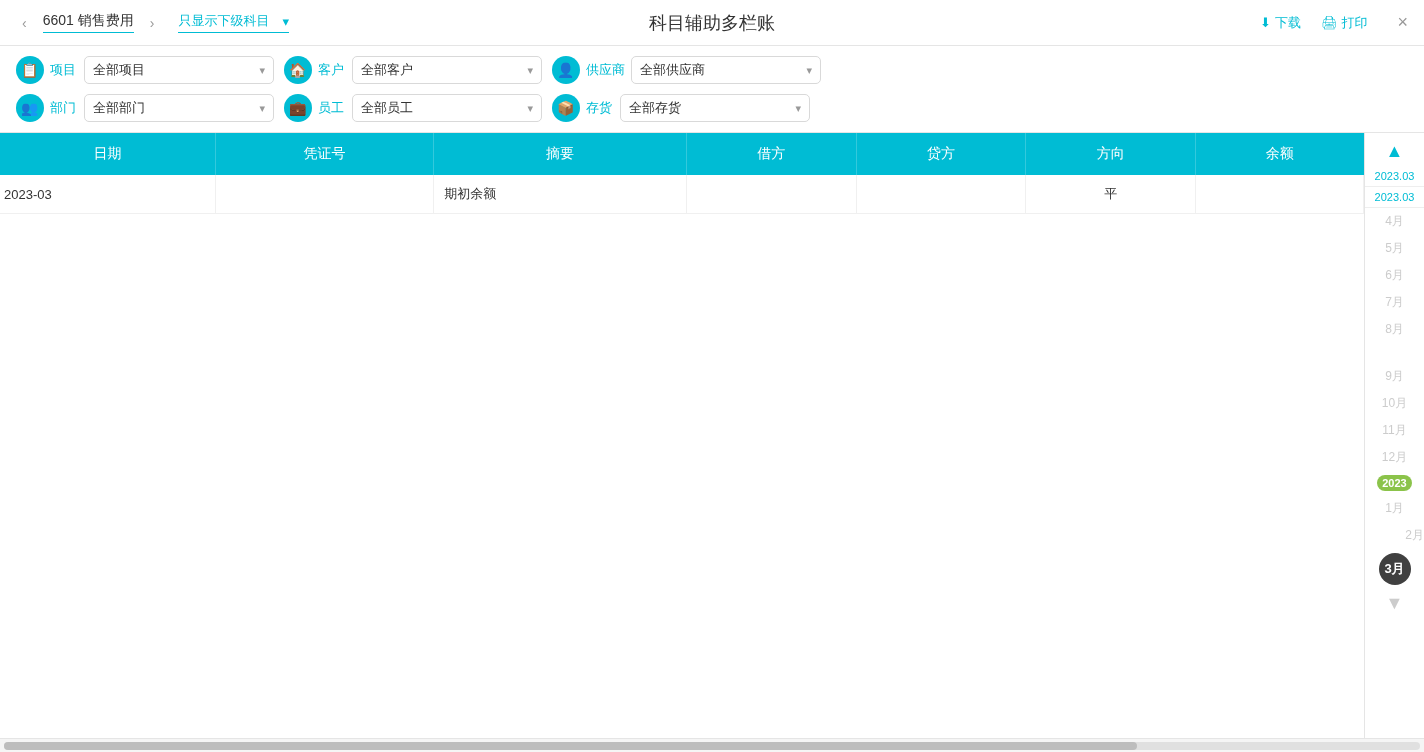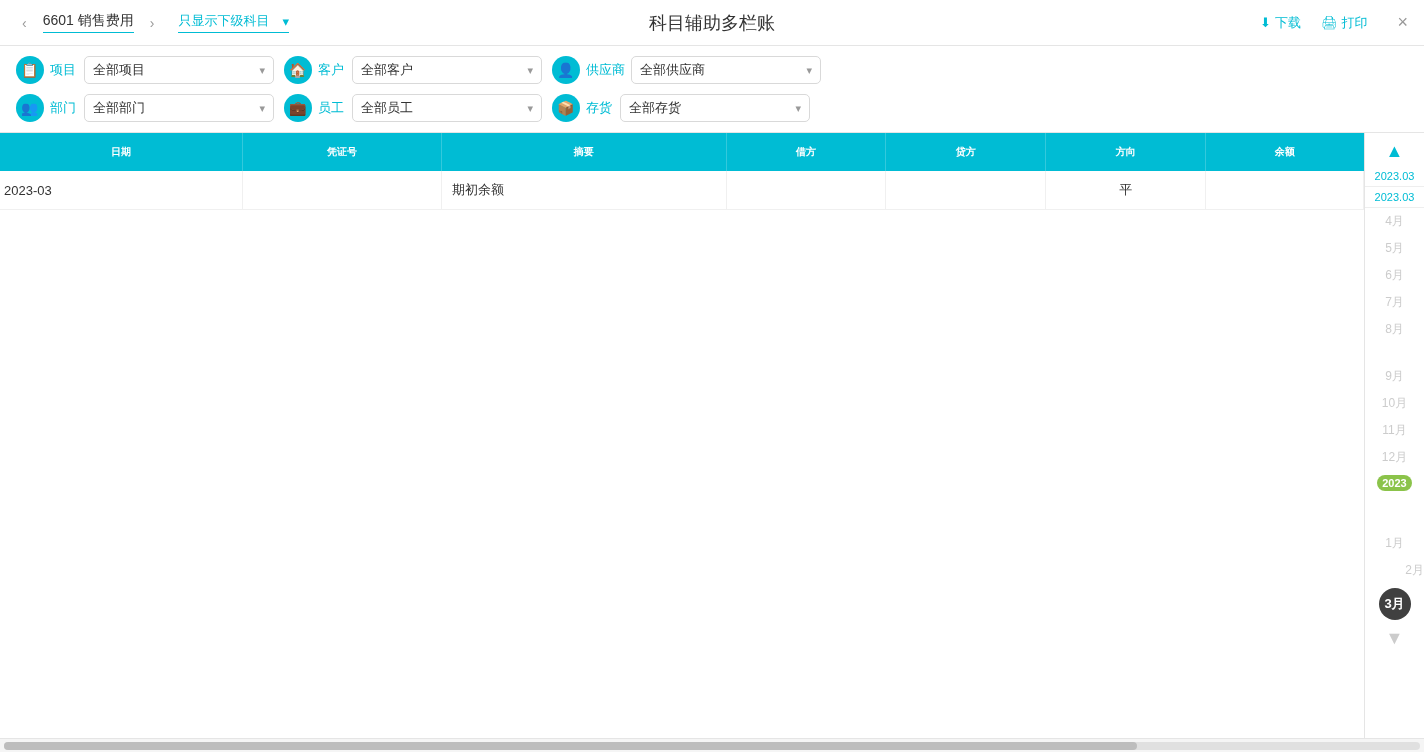--- a/index.html
+++ b/index.html
@@ -144,22 +144,22 @@
       width: 100%;
       border-collapse: collapse;
     }
     thead tr {
       background: #00bcd4;
       color: #fff;
     }
     thead th {
       padding: 12px 10px;
       text-align: center;
-      font-weight: 700;
-      font-size: 10px;
+      font-weight: 400;
+      font-size: 14px;
       border-right: 1px solid rgba(255,255,255,0.2);
     }
     thead th:last-child {
       border-right: none;
     }
     tbody tr td {
       padding: 10px;
       border-bottom: 1px solid #f0f0f0;
       border-right: 1px solid #f0f0f0;
       font-size: 13px;
@@ -341,21 +341,21 @@
       <div style="width:100%; text-align:center; font-size:12px; color:#ccc; padding:5px 0; cursor:pointer;">6月</div>
       <div style="width:100%; text-align:center; font-size:12px; color:#ccc; padding:5px 0; cursor:pointer;">7月</div>
       <div style="width:100%; text-align:center; font-size:12px; color:#ccc; padding:5px 0; cursor:pointer;">8月</div>
       <div style="width:100%; text-align:center; font-size:12px; color:#ccc; padding:5px 0; cursor:pointer;margin-top:20px;">9月</div>
       <div style="width:100%; text-align:center; font-size:12px; color:#ccc; padding:5px 0; cursor:pointer;">10月</div>
       <div style="width:100%; text-align:center; font-size:12px; color:#ccc; padding:5px 0; cursor:pointer;">11月</div>
       <div style="width:100%; text-align:center; font-size:12px; color:#ccc; padding:5px 0; cursor:pointer;">12月</div>
 
       <div style="background:#8bc34a; color:#fff; border-radius:8px; font-size:11px; font-weight:bold; padding:2px 5px; margin:4px auto;">2023</div>
 
-      <div style="width:100%; text-align:center; font-size:12px; color:#ccc; padding:5px 0; cursor:pointer;margin-top:35px;">1月</div>
+      <div style="width:100%; text-align:center; font-size:12px; color:#ccc; padding:5px 0; cursor:pointer;">1月</div>
       <div style="width:100%; text-align:right; font-size:12px; color:#ccc; padding:5px 0; cursor:pointer;">2月</div>
 
       <div style="background:#404040; color:#fff; border-radius:50%; width:32px; height:32px; display:flex; align-items:center; justify-content:center; margin:4px auto; font-size:13px; font-weight:bold; cursor:pointer;">3月</div>
 
       <span class="scroll-arrow">▼</span>
     </div>
   </div>
 
   <div class="bottom-scroll">
     <div class="scrollbar-track">

